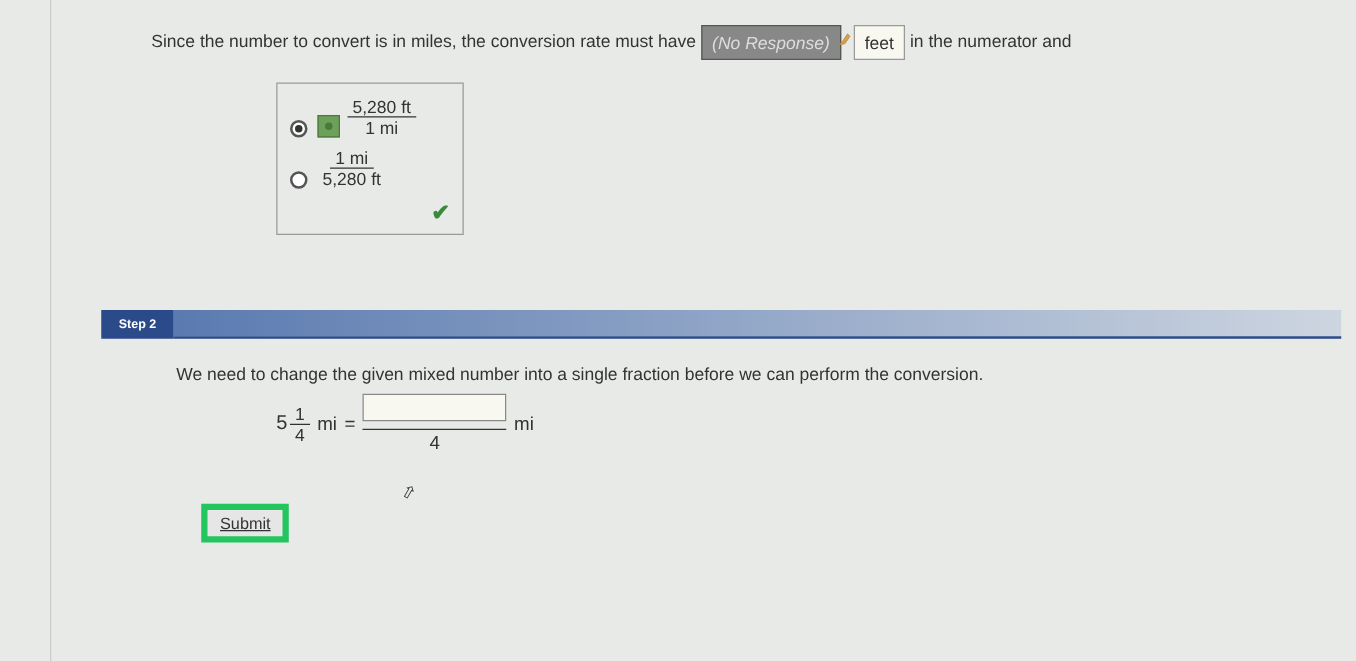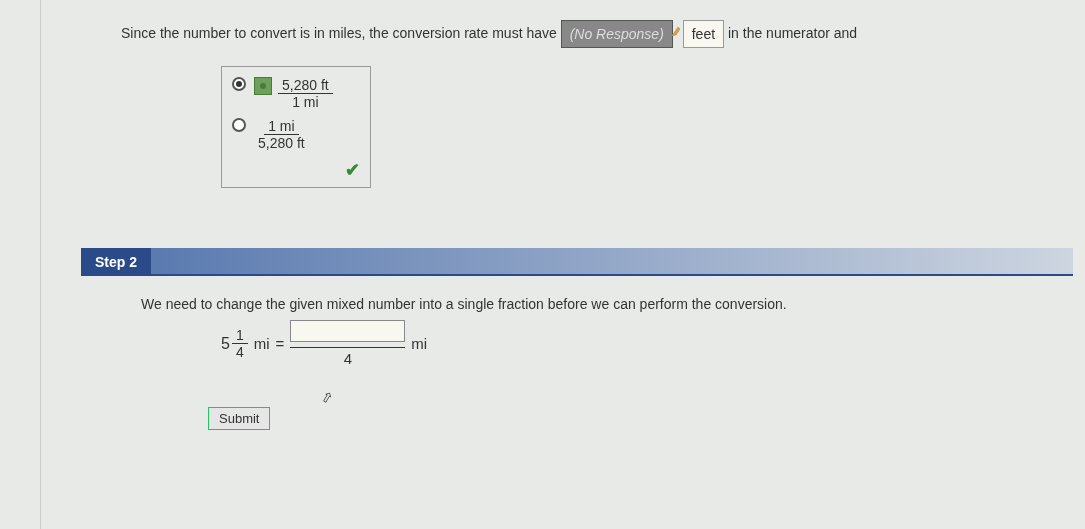--- a/index.html
+++ b/index.html
@@ -49,21 +49,21 @@
     .options-box {
       margin-left: 100px;
       border: 1px solid #999;
       width: 150px;
       padding: 10px 10px 6px 10px;
       background: #e8eae8;
       position: relative;
     }
     .option-row {
       display: flex;
-      align-items: flex-start;
+      align-items: flex-end;
       margin-bottom: 8px;
     }
     .radio {
       width: 14px;
       height: 14px;
       border: 2px solid #555;
       border-radius: 50%;
       margin-right: 8px;
       display: inline-flex;
       align-items: center;
@@ -109,21 +109,21 @@
       margin-top: 60px;
       margin-left: -40px;
       display: flex;
       align-items: stretch;
     }
     .step-tab {
       background: #2a4a8a;
       color: #fff;
       font-weight: bold;
       padding: 6px 14px;
-      font-size: 14px;
+      font-size: 10px;
     }
     .step-rest {
       flex: 1;
       background: linear-gradient(to right, #5a7ab0, #cdd5e0);
       border-bottom: 2px solid #2a4a8a;
     }
     .step-body {
       padding: 20px 0 0 20px;
     }
     .step-text { margin-bottom: 8px; }
@@ -155,27 +155,27 @@
     .frac-over-4 .bottom-4 { padding-top: 2px; }
     .buttons {
       margin-top: 40px;
       margin-left: 20px;
       display: flex;
       gap: 6px;
       position: relative;
     }
     .btn {
       background: #e6e6e6;
-      border: 1px solid #22c55e;
+      border: 5px solid #22c55e;
       padding: 3px 10px;
       font-size: 13px;
       font-family: inherit;
       cursor: pointer;
+      text-decoration: underline;
       color: #333;
-      margin-left: 47px;
     }
     .cursor-arrow {
       position: absolute;
       left: 160px;
       top: -18px;
       font-size: 14px;
       color: #333;
       transform: rotate(-15deg);
     }
   </style>

